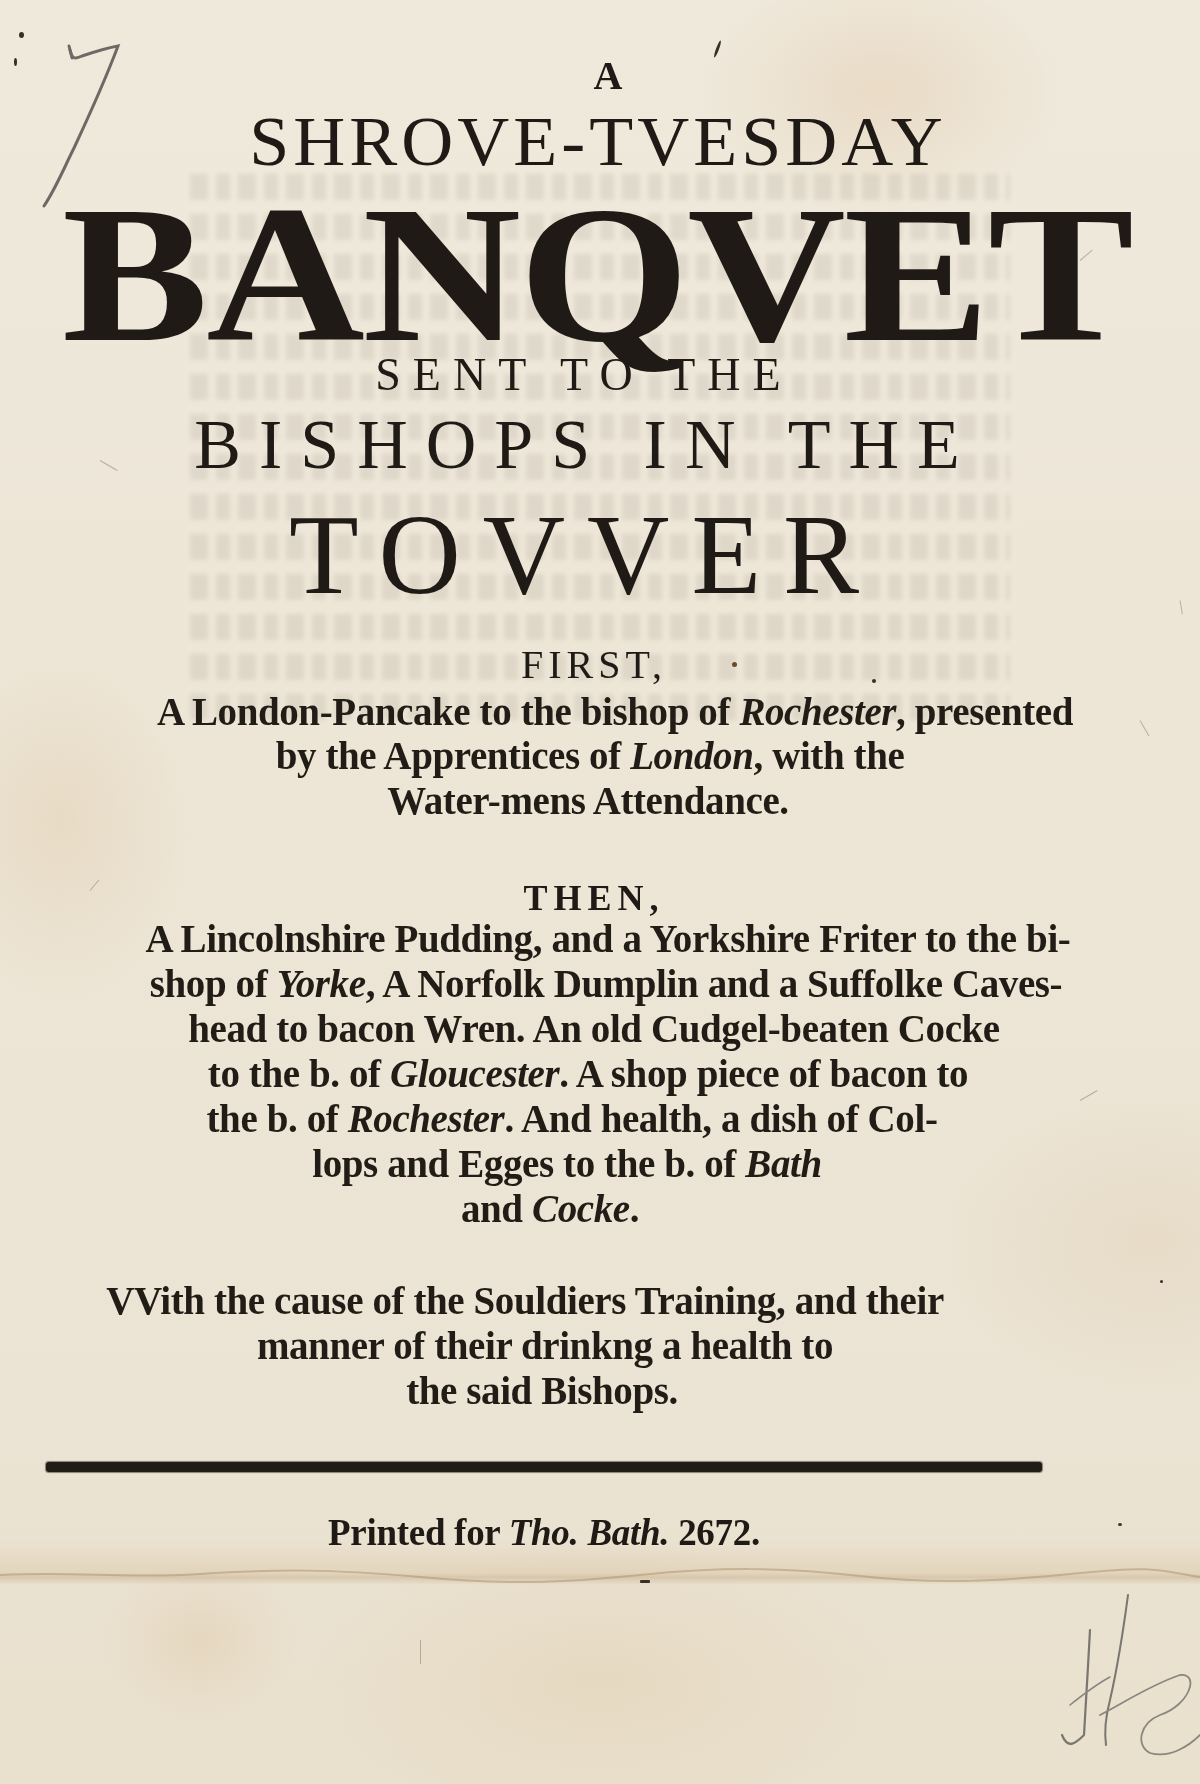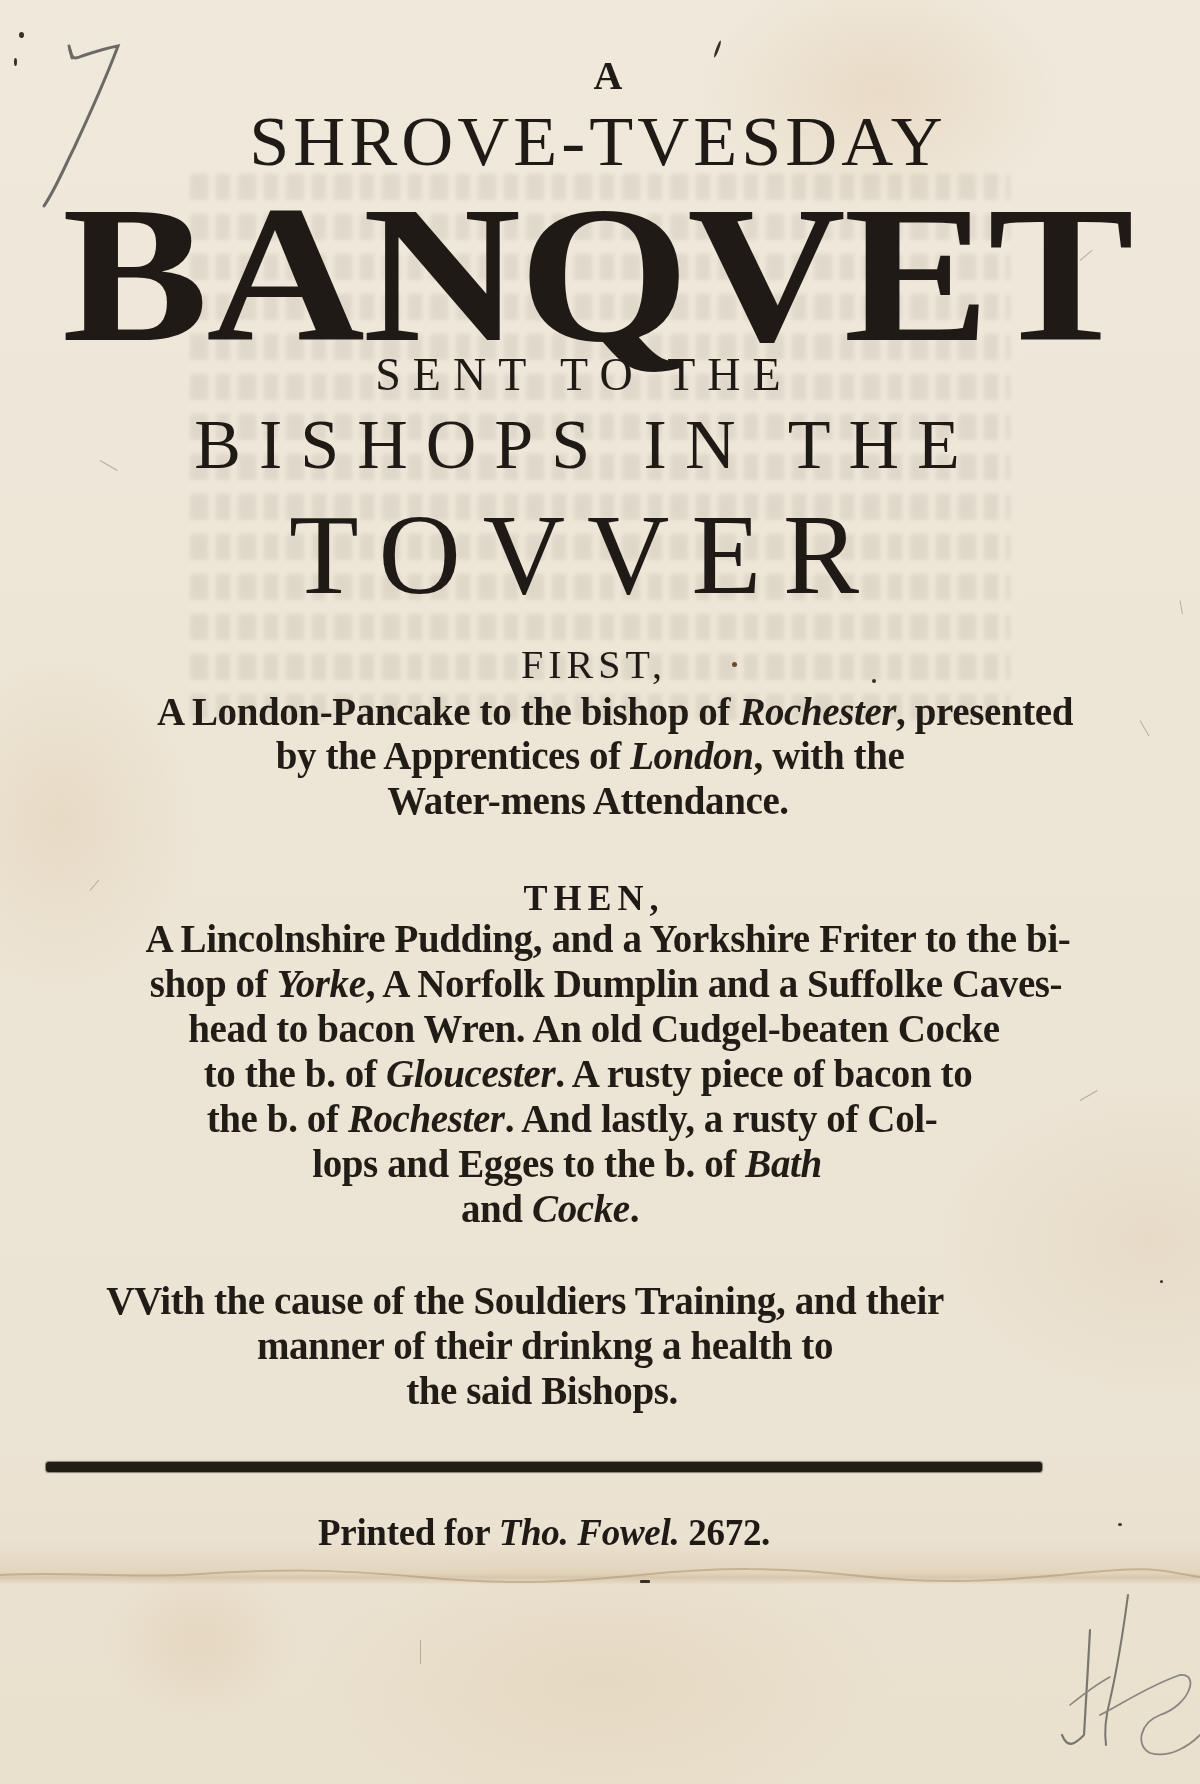--- a/index.html
+++ b/index.html
@@ -247,40 +247,40 @@
   <div class="line body" style="top:919px;left:8px;">
     <span>A Lincolnshire Pudding, and a Yorkshire Friter to the bi-</span>
   </div>
   <div class="line body" style="top:964px;left:6px;">
     <span>shop of </span><i>Yorke</i><span>,  A Norfolk Dumplin and a Suffolke Caves-</span>
   </div>
   <div class="line body" style="top:1009px;left:-6px;">
     <span>head to bacon Wren.  An old Cudgel-beaten Cocke</span>
   </div>
   <div class="line body" style="top:1054px;left:-12px;">
-    <span>to the b. of </span><i>Gloucester</i><span>.   A rusty piece of bacon to</span>
+    <span>to the b. of </span><i>Gloucester</i><span>.   A shop piece of bacon to</span>
   </div>
   <div class="line body" style="top:1099px;left:-28px;">
-    <span>the b. of </span><i>Rochester</i><span>.  And  lastly, a rusty of Col-</span>
+    <span>the b. of </span><i>Rochester</i><span>.  And  health, a dish of Col-</span>
   </div>
   <div class="line body" style="top:1144px;left:-33px;">
     <span>lops and Egges to the b. of </span><i>Bath</i>
   </div>
   <div class="line body" style="top:1189px;left:-50px;">
     <span>and </span><i>Cocke</i><span>.</span>
   </div>
 
   <div class="line body" style="top:1281px;left:-75px;">VVith the cause of the Souldiers Training, and their</div>
   <div class="line body" style="top:1326px;left:-55px;">manner of their drinkng a health  to</div>
   <div class="line body" style="top:1371px;left:-58px;">the said Bishops.</div>
 
   <div class="rule"></div>
 
   <div class="line imprint">
-    <span>Printed for </span><i>Tho. Fowel.</i><span> 2672.</span>
+    <span>Printed for </span><i>Tho. Bath.</i><span> 2672.</span>
   </div>
 
   <svg class="pencil" style="left:1040px;top:1585px;" width="160" height="180" viewBox="0 0 160 180">
     <title>A.L.</title>
     <path d="M50 45 C 48 80, 46 120, 44 150 M 44 150 C 36 158, 28 165, 22 150" fill="none" stroke="#7a7670" stroke-width="2.2" stroke-linecap="round"></path>
     <path d="M30 120 C 40 112, 55 100, 70 92" fill="none" stroke="#8a8680" stroke-width="1.6" stroke-linecap="round"></path>
     <path d="M88 10 C 84 40, 78 80, 70 115 C 66 130, 64 145, 66 160" fill="none" stroke="#7a7670" stroke-width="2" stroke-linecap="round"></path>
     <path d="M60 130 C 80 120, 110 100, 140 90 C 160 88, 150 120, 120 130 C 100 138, 95 160, 110 168 C 130 174, 150 160, 160 150" fill="none" stroke="#8a8680" stroke-width="1.8" stroke-linecap="round"></path>
   </svg>
 

